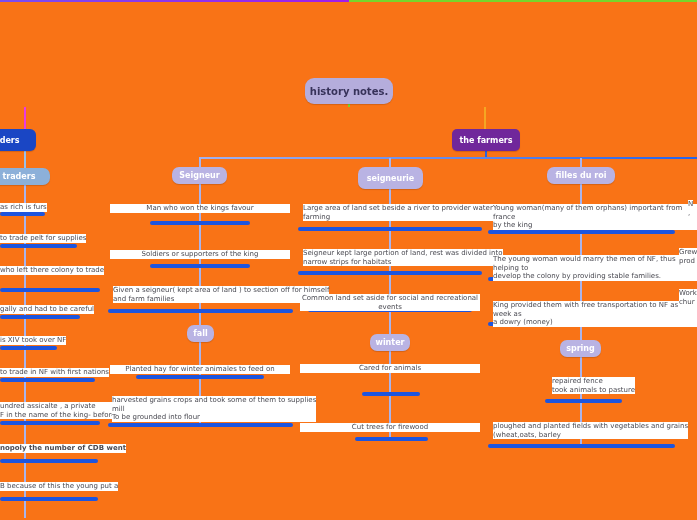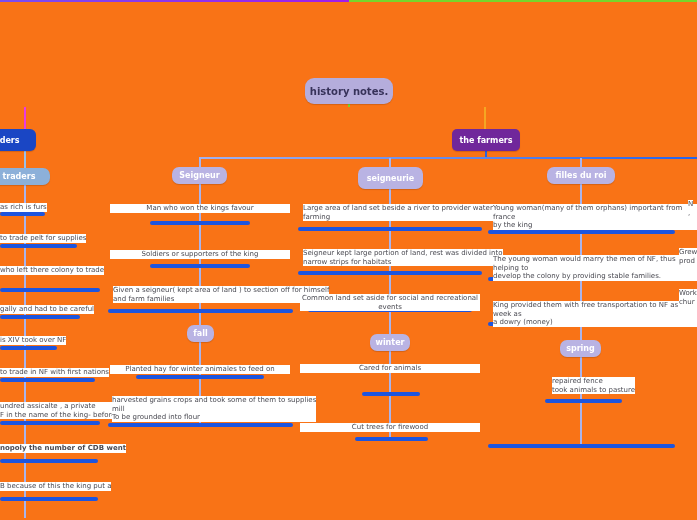--- a/index.html
+++ b/index.html
@@ -60,21 +60,21 @@
   <div class="item-text" style="left:0;top:368px;">to trade in NF with first nations</div>
   <div class="underline" style="left:0;top:378px;width:95px;"></div>
 
   <div class="item-text" style="left:0;top:402px;">undred assicalte , a private
 F in the name of the king- before</div>
   <div class="underline" style="left:0;top:421px;width:100px;"></div>
 
   <div class="item-text" style="left:0;top:444px;font-weight:bold;">nopoly the number of CDB went</div>
   <div class="underline" style="left:0;top:459px;width:98px;"></div>
 
-  <div class="item-text" style="left:0;top:482px;">B because of this the king put a</div>
+  <div class="item-text" style="left:0;top:482px;">B because of this the young put a</div>
   <div class="underline" style="left:0;top:497px;width:98px;"></div>
 
   <div class="node" style="left:452px;top:129px;width:68px;height:22px;background:#70279b;border-radius:5px;">
     <span>the farmers</span>
   </div>
   <div class="vline" style="left:485px;top:151px;height:7px;background:#2a64e0;"></div>
   <div class="hline" style="left:199px;top:157px;width:498px;background:linear-gradient(90deg,#a3b2ef,#2563eb);"></div>
   <div class="vline conn" style="left:199px;top:158px;height:9px;"></div>
   <div class="vline conn" style="left:389px;top:158px;height:9px;"></div>
   <div class="vline conn" style="left:580px;top:158px;height:9px;"></div>
@@ -148,20 +148,22 @@
   <div class="underline" style="left:488px;top:322px;width:187px;"></div>
 
   <div class="node lav" style="left:560px;top:340px;width:41px;height:17px;">
     <span>spring</span>
   </div>
 
   <div class="item-text" style="left:552px;top:377px;">repaired fence
  took animals to pasture</div>
   <div class="underline" style="left:545px;top:399px;width:77px;"></div>
 
+  <div class="item-text" style="left:493px;top:422px;">ploughed and planted fields with vegetables and grains
+(wheat,oats, barley</div>
   <div class="underline" style="left:488px;top:444px;width:187px;"></div>
 
   <div class="item-text" style="left:688px;top:200px;">N
 ,</div>
   <div class="underline" style="left:683px;top:225px;width:14px;"></div>
 
   <div class="item-text" style="left:679px;top:248px;">Grew
 prod</div>
   <div class="underline" style="left:679px;top:274px;width:18px;"></div>
 

